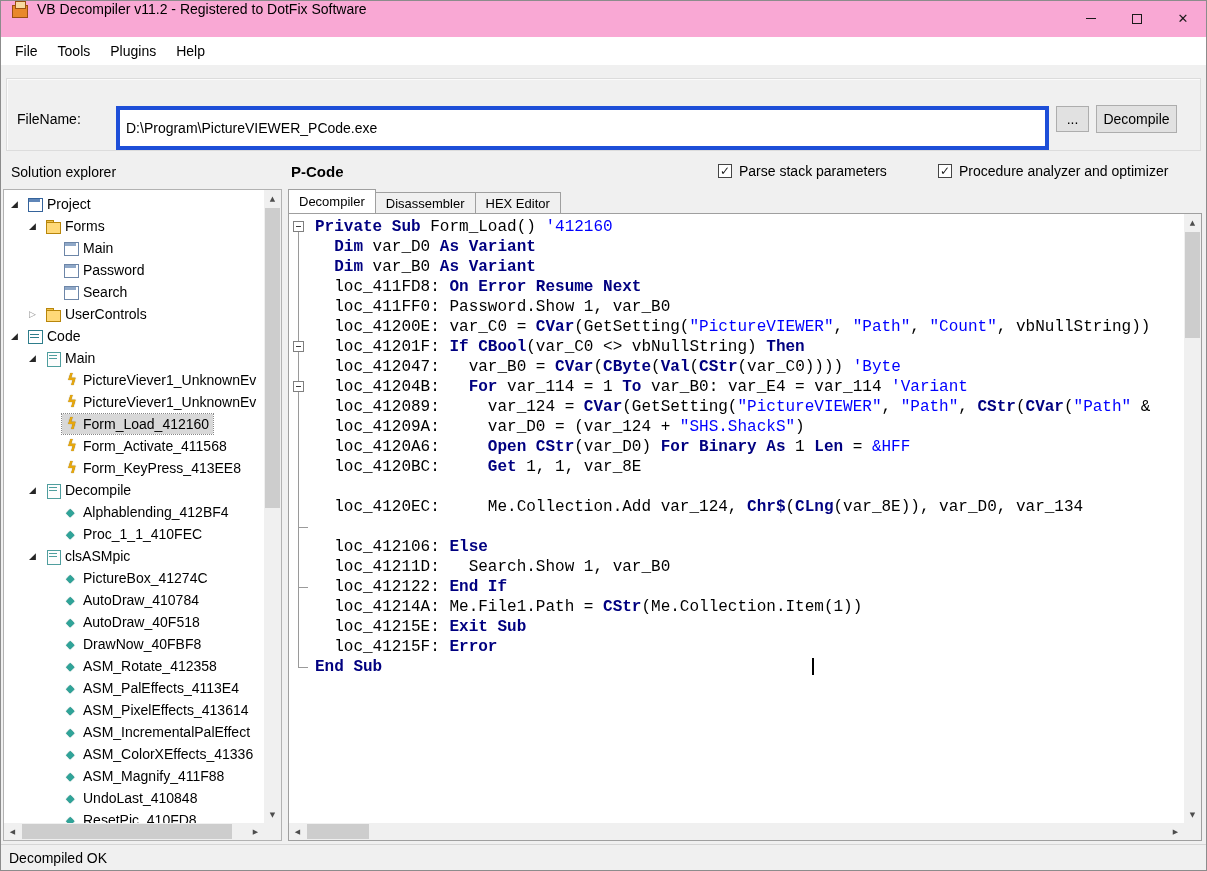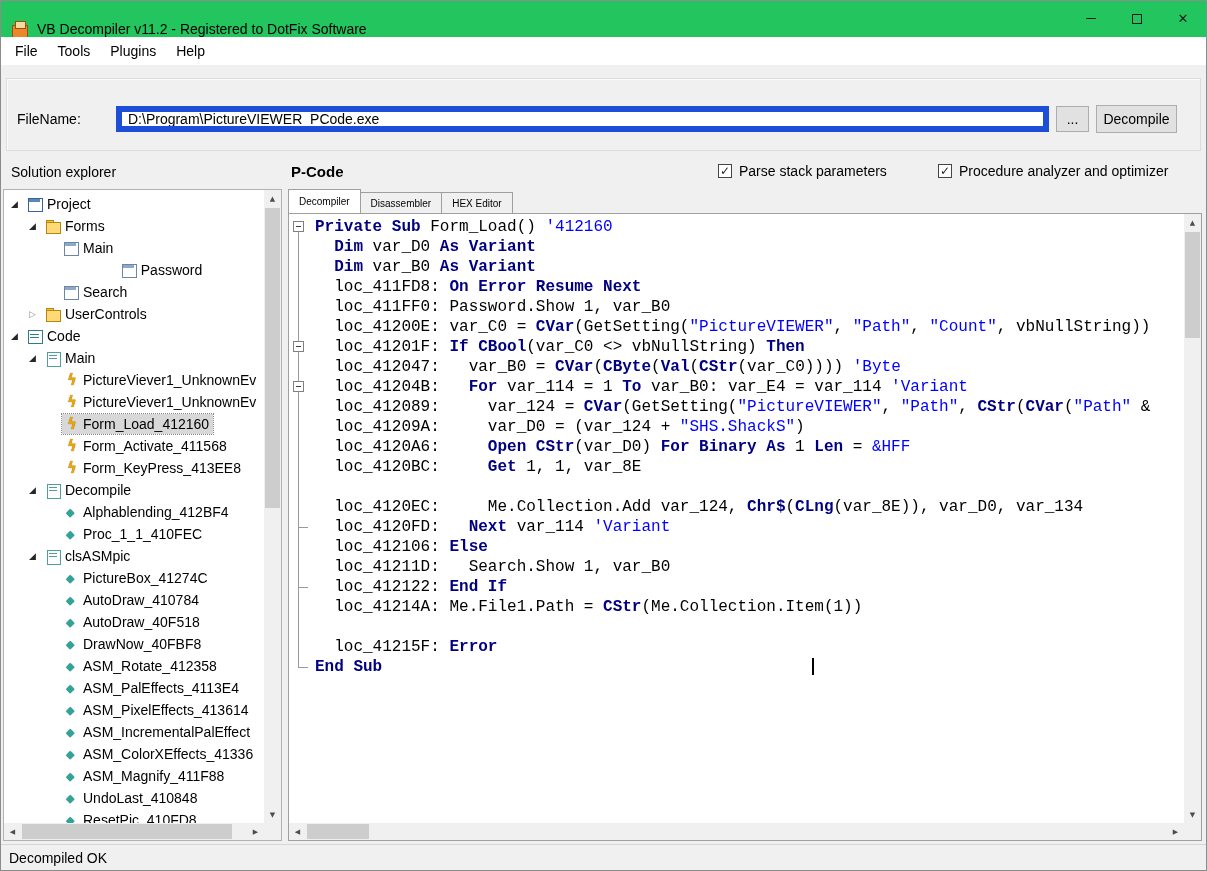--- a/index.html
+++ b/index.html
@@ -1,40 +1,40 @@
 <!DOCTYPE html>
 <html><head>
 <meta charset="utf-8">
 <style>
   *{margin:0;padding:0;box-sizing:border-box}
   html,body{width:1207px;height:871px}
   body{position:relative;font-family:"Liberation Sans",sans-serif;font-size:14px;color:#000;
        background:#f0f0f0;border:1px solid #8c8c8c;overflow:hidden}
 
   
-  .titlebar{position:absolute;left:0;top:0;right:0;height:36px;background:#22c55e;display:flex;align-items:flex-end}
+  .titlebar{position:absolute;left:0;top:0;right:0;height:36px;background:#f9a8d4;display:flex;align-items:flex-start}
   .app-icon{width:18px;height:16px;position:relative;margin-left:10px;flex:none}
   .app-icon::before{content:'';position:absolute;left:1px;top:4px;width:14px;height:11px;background:#e8882b;border:1px solid #9a4f12}
   .app-icon::after{content:'';position:absolute;left:4px;top:0;width:9px;height:6px;background:#f7d9a0;border:1px solid #9a4f12}
   .title-text{margin-left:8px;font-size:14px}
   .winbtns{position:absolute;right:0;top:0;display:flex}
   .winbtn{width:46px;height:35px;display:flex;align-items:center;justify-content:center}
   .glyph-min{width:10px;height:1px;background:#1a1a1a}
   .glyph-max{width:10px;height:10px;border:1px solid #1a1a1a}
   .glyph-close{font-family:"DejaVu Sans",sans-serif;font-size:13px;color:#1a1a1a}
 
   
   .menubar{position:absolute;left:0;top:36px;right:0;height:28px;background:#fff;display:flex;align-items:center;padding-left:4px}
   .menu-item{padding:4px 10px;font-size:14px}
 
   
   .toolbar{position:absolute;left:0;top:64px;right:0;height:92px;background:#f0f0f0}
   .toolbar-frame{position:absolute;left:5px;top:13px;right:5px;height:73px;border:1px solid #dcdcdc;box-shadow:inset 1px 1px 0 #fbfbfb}
   .filename-label{position:absolute;left:16px;top:46px;font-size:14px}
-  .filename-input{position:absolute;left:115px;top:41px;width:933px;height:26px;border:6px solid #1d4ed8;
+  .filename-input{position:absolute;left:115px;top:41px;width:933px;height:44px;border:4px solid #1d4ed8;
                   font-family:"Liberation Sans",sans-serif;font-size:14px;padding:0 6px;background:#fff}
   .btn{position:absolute;background:#e1e1e1;border:1px solid #adadad;font-family:"Liberation Sans",sans-serif;font-size:14px}
   .browse-btn{left:1055px;top:41px;width:33px;height:26px}
   .decompile-btn{left:1095px;top:40px;width:81px;height:28px}
 
   
   .section-headers{position:absolute;left:0;top:156px;right:0;height:30px}
   .sh-left{position:absolute;left:10px;top:7px;font-size:14px}
   .sh-pcode{position:absolute;left:290px;top:6px;font-size:15px;font-weight:bold}
   .opt{position:absolute;top:6px;display:flex;align-items:center;gap:7px;font-size:14px}
@@ -72,21 +72,21 @@
   .sb-btn{position:absolute;width:17px;height:17px;display:flex;align-items:center;justify-content:center;
           font-family:"DejaVu Sans",sans-serif;font-size:7px;color:#4d4d4d}
   .vscroll .up{top:0}.vscroll .down{bottom:0}
   .hscroll .left{left:0}.hscroll .right{right:0}
   .sb-thumb{position:absolute;background:#cdcdcd}
   .vscroll .sb-thumb{left:1px;right:1px}
   .hscroll .sb-thumb{top:1px;bottom:1px}
 
   
   .tabbar{position:absolute;left:287px;top:188px;height:24px;display:flex;align-items:flex-end}
-  .tab{height:21px;display:flex;align-items:center;padding:5px 10px;font-size:10px;background:#f0f0f0;
+  .tab{height:21px;display:flex;align-items:center;padding:5px 10px;font-size:13px;background:#f0f0f0;
        border:1px solid #9f9f9f;border-bottom:none;margin-right:-1px}
   .tab.active{height:24px;background:#fff;position:relative;z-index:3}
   .code-panel{position:absolute;left:287px;top:212px;width:914px;height:628px;background:#fff;border:1px solid #9f9f9f}
   .code-area{position:absolute;left:0;top:0;right:17px;bottom:17px;overflow:hidden;padding-top:3px;background:#fff}
   .cline{display:flex;height:20px}
   .fm{width:26px;flex:none;position:relative}
   .fm.line::before,.fm.box::before,.fm.tee::before{content:'';position:absolute;left:9px;top:0;bottom:0;width:1px;background:#9a9a9a}
   .fm.boxstart::before{content:'';position:absolute;left:9px;top:15px;bottom:0;width:1px;background:#9a9a9a}
   .fm.end::before{content:'';position:absolute;left:9px;top:0;height:10px;width:1px;background:#9a9a9a}
   .fm.tee::after,.fm.end::after{content:'';position:absolute;left:9px;top:10px;width:10px;height:1px;background:#9a9a9a}
@@ -165,21 +165,21 @@
           <span>Forms</span>
         </span>
       </div>
       <div class="trow" style="padding-left: 42px;">
         <span class="arrow"></span>
         <span class="tlabel-wrap">
           <span class="ticon icon-form"></span>
           <span>Main</span>
         </span>
       </div>
-      <div class="trow" style="padding-left: 42px; justify-content: center;">
+      <div class="trow" style="padding-left: 42px;">
         <span class="arrow"></span>
         <span class="tlabel-wrap">
           <span class="ticon icon-form"></span>
           <span>Password</span>
         </span>
       </div>
       <div class="trow" style="padding-left: 42px;">
         <span class="arrow"></span>
         <span class="tlabel-wrap">
           <span class="ticon icon-form"></span>
@@ -436,40 +436,40 @@
       </div>
       <div class="cline">
         <span class="fm line"></span>
       </div>
       <div class="cline">
         <span class="fm line"></span>
         <span class="ctext"><span class="tok-p">  loc_4120EC:     Me.Collection.Add var_124, </span><span class="tok-k">Chr$</span><span class="tok-p">(</span><span class="tok-k">CLng</span><span class="tok-p">(var_8E)), var_D0, var_134</span></span>
       </div>
       <div class="cline">
         <span class="fm tee"></span>
-        <span class="ctext"><span class="tok-p">  loc_4120FD:   </span><span class="tok-k">Next </span><span class="tok-p">var_114 </span><span class="tok-c">'Variant</span></span>
       </div>
       <div class="cline">
         <span class="fm line"></span>
         <span class="ctext"><span class="tok-p">  loc_412106: </span><span class="tok-k">Else</span></span>
       </div>
       <div class="cline">
         <span class="fm line"></span>
         <span class="ctext"><span class="tok-p">  loc_41211D:   Search.Show 1, var_B0</span></span>
       </div>
       <div class="cline">
         <span class="fm tee"></span>
         <span class="ctext"><span class="tok-p">  loc_412122: </span><span class="tok-k">End If</span></span>
       </div>
       <div class="cline">
         <span class="fm line"></span>
         <span class="ctext"><span class="tok-p">  loc_41214A: Me.File1.Path = </span><span class="tok-k">CStr</span><span class="tok-p">(Me.Collection.Item(1))</span></span>
       </div>
       <div class="cline">
         <span class="fm line"></span>
+        <span class="ctext"><span class="tok-p">  loc_41215E: </span><span class="tok-k">Exit Sub</span></span>
       </div>
       <div class="cline">
         <span class="fm line"></span>
         <span class="ctext"><span class="tok-p">  loc_41215F: </span><span class="tok-k">Error</span></span>
       </div>
       <div class="cline">
         <span class="fm end"></span>
         <span class="ctext"><span class="tok-k">End Sub</span></span>
       </div>
     </div>

